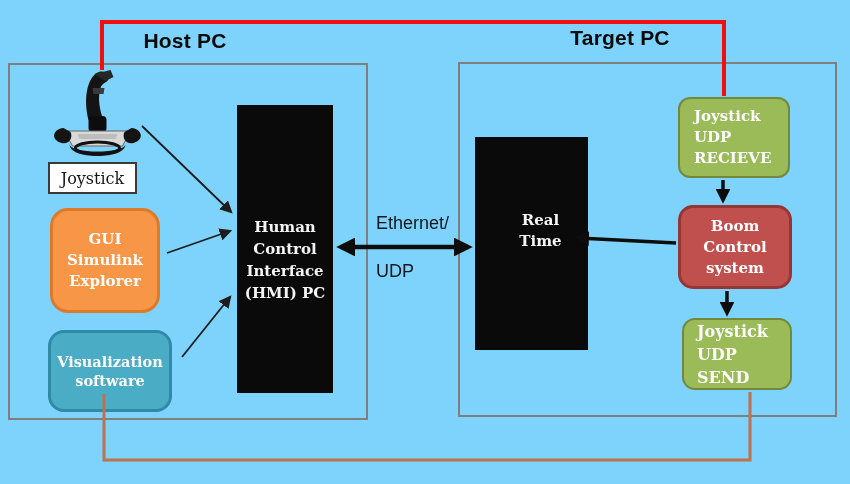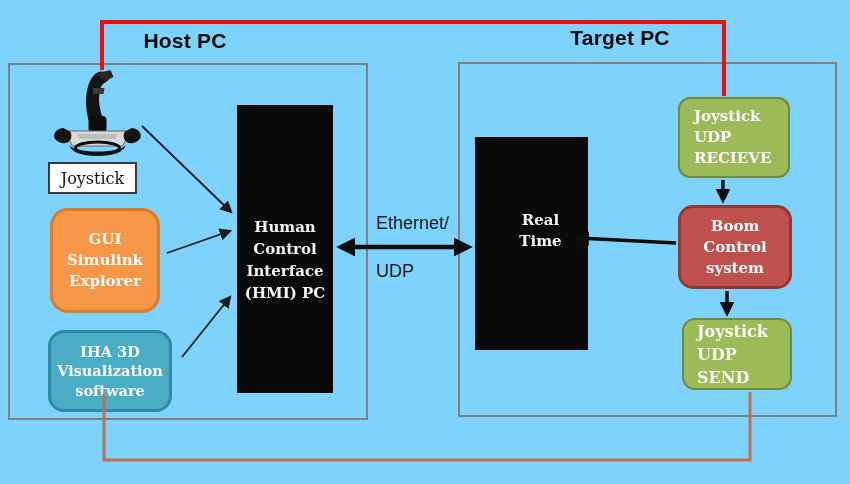--- a/index.html
+++ b/index.html
@@ -116,21 +116,20 @@
 
   <div class="joy-label">Joystick</div>
 
   <div class="rbox gui">
     <div>GUI</div>
     <div>Simulink</div>
     <div>Explorer</div>
   </div>
 
   <div class="rbox iha">
-    <div>IHA 3D</div>
     <div>Visualization</div>
     <div>software</div>
   </div>
 
   <div class="blackbox hmi">
     <div class="inner">
       <div>Human</div>
       <div>Control</div>
       <div>Interface</div>
       <div>(HMI) PC</div>

